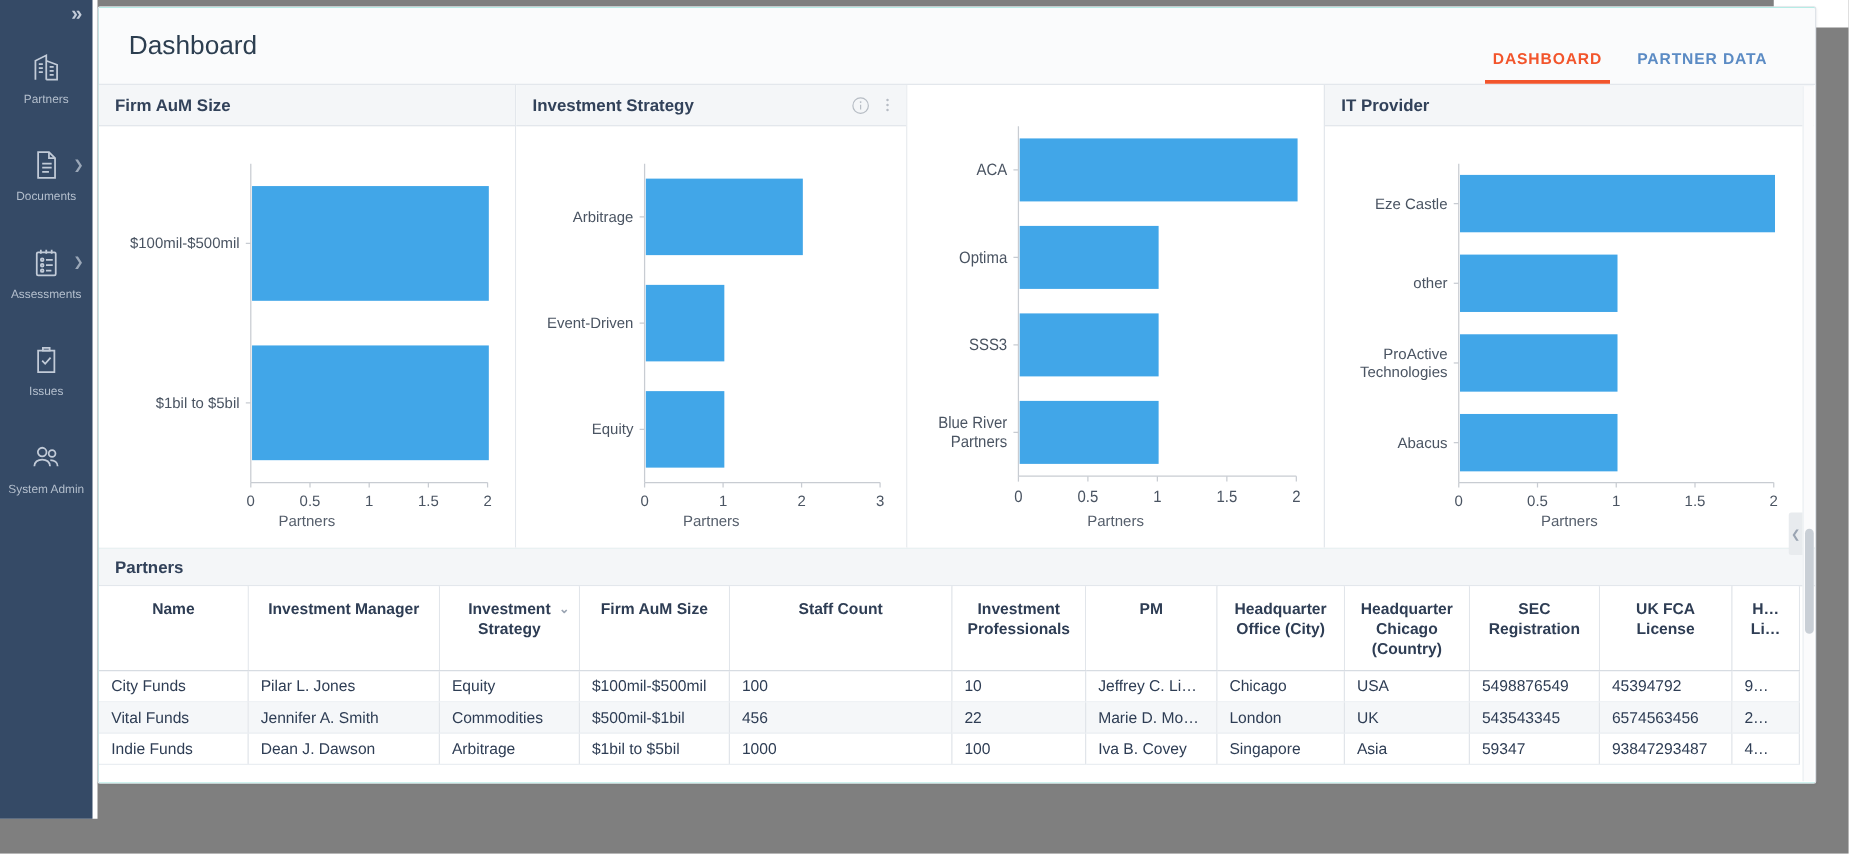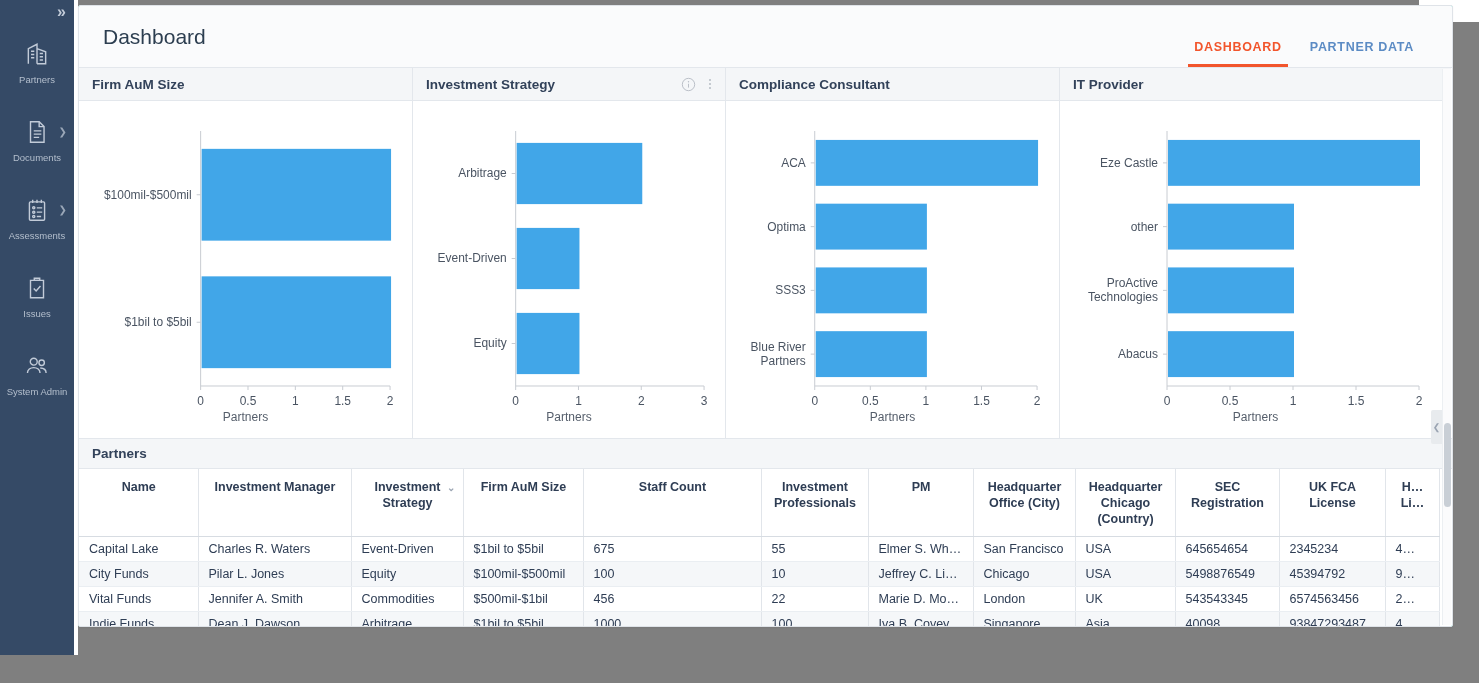--- a/index.html
+++ b/index.html
@@ -313,23 +313,20 @@
               <line x1="229" y1="285" x2="229" y2="289" stroke="#c8ccd2" stroke-width="1"></line>
               <text x="229" y="304" text-anchor="middle" font-size="12" fill="#4a5462" font-family="&quot;Liberation Sans&quot;, sans-serif">2</text>
               <line x1="292" y1="285" x2="292" y2="289" stroke="#c8ccd2" stroke-width="1"></line>
               <text x="292" y="304" text-anchor="middle" font-size="12" fill="#4a5462" font-family="&quot;Liberation Sans&quot;, sans-serif">3</text>
             </svg>
         </div>
         <div class="axis-label">Partners</div>
       </div>
 
       <div class="chart-panel p3">
-        <div class="chart-head">
-          <div class="chart-title">Compliance Consultant</div>
-        </div>
         <div class="chart-body">
           <svg class="chart-svg" id="svg2" viewBox="0 0 334 337" preserveAspectRatio="none">
               <line x1="89" y1="30" x2="89" y2="285" stroke="#c8ccd2" stroke-width="1"></line>
               <line x1="89" y1="285" x2="312" y2="285" stroke="#c8ccd2" stroke-width="1"></line>
               <rect x="90" y="38.925" width="223" height="45.9" fill="#41a6e8"></rect>
               <line x1="85" y1="61.875" x2="89" y2="61.875" stroke="#c8ccd2" stroke-width="1"></line>
               <text x="80" y="65.875" text-anchor="end" font-size="12" fill="#4a5462" font-family="&quot;Liberation Sans&quot;, sans-serif">ACA</text>
               <rect x="90" y="102.675" width="111.5" height="45.9" fill="#41a6e8"></rect>
               <line x1="85" y1="125.625" x2="89" y2="125.625" stroke="#c8ccd2" stroke-width="1"></line>
               <text x="80" y="129.625" text-anchor="end" font-size="12" fill="#4a5462" font-family="&quot;Liberation Sans&quot;, sans-serif">Optima</text>
@@ -421,34 +418,20 @@
               <th>Investment Professionals</th>
               <th>PM</th>
               <th>Headquarter Office (City)</th>
               <th>Headquarter Chicago (Country)</th>
               <th>SEC Registration</th>
               <th>UK FCA License</th>
               <th>H… Li…</th>
             </tr>
         </thead>
         <tbody id="brows">
-            <tr>
-              <td>Capital Lake</td>
-              <td>Charles R. Waters</td>
-              <td>Event-Driven</td>
-              <td>$1bil to $5bil</td>
-              <td>675</td>
-              <td>55</td>
-              <td>Elmer S. Whi…</td>
-              <td>San Francisco</td>
-              <td>USA</td>
-              <td>645654654</td>
-              <td>2345234</td>
-              <td>4…</td>
-            </tr>
             <tr>
               <td>City Funds</td>
               <td>Pilar L. Jones</td>
               <td>Equity</td>
               <td>$100mil-$500mil</td>
               <td>100</td>
               <td>10</td>
               <td>Jeffrey C. Lin…</td>
               <td>Chicago</td>
               <td>USA</td>
@@ -473,21 +456,21 @@
             <tr>
               <td>Indie Funds</td>
               <td>Dean J. Dawson</td>
               <td>Arbitrage</td>
               <td>$1bil to $5bil</td>
               <td>1000</td>
               <td>100</td>
               <td>Iva B. Covey</td>
               <td>Singapore</td>
               <td>Asia</td>
-              <td>40098</td>
+              <td>59347</td>
               <td>93847293487</td>
               <td>4…</td>
             </tr>
           </tbody>
       </table>
     </section>
 
     <div class="vscroll">
       <div class="vthumb"></div>
     </div>

